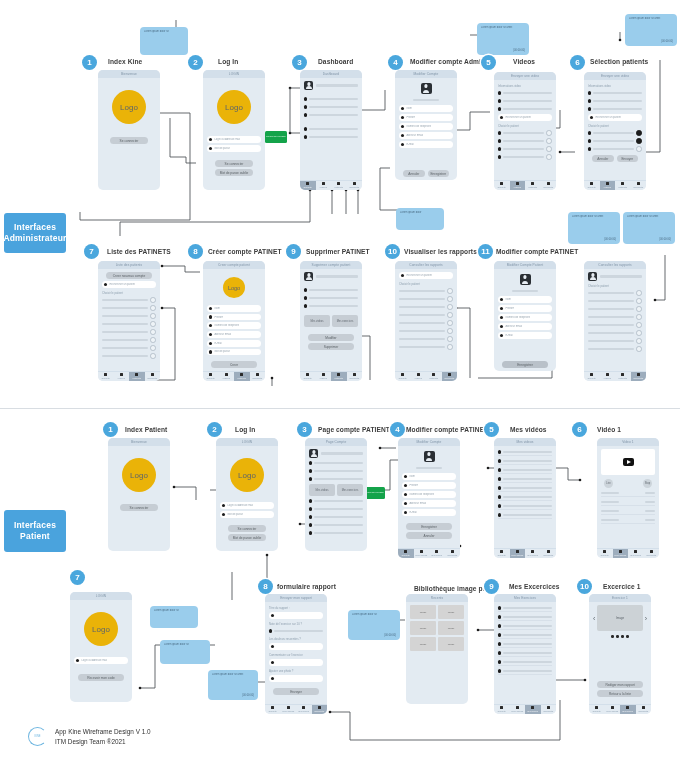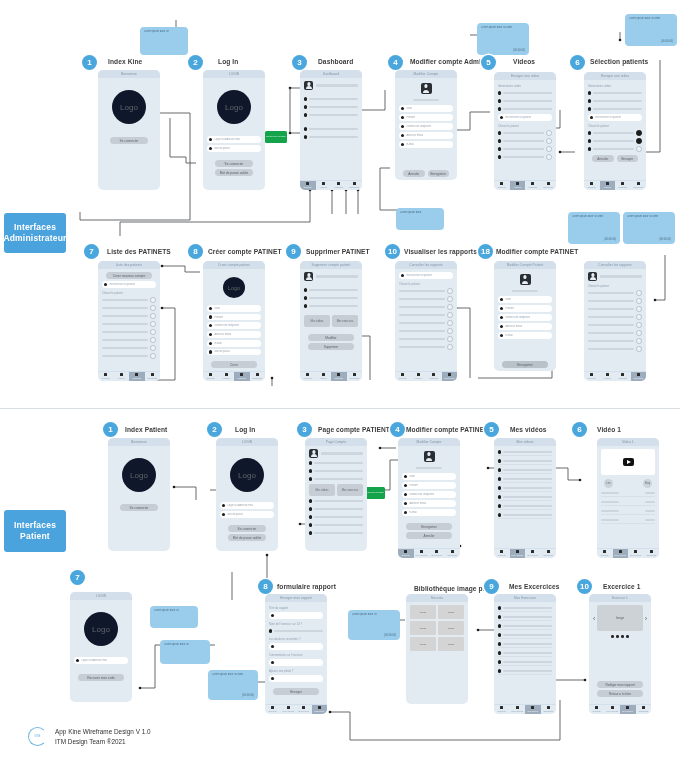--- a/index.html
+++ b/index.html
@@ -33,21 +33,21 @@
      flex-direction:column;gap:2px;overflow:hidden;}
   .ph-tabs{height:9px;background:#e3ebf2;display:flex;flex:0 0 auto;
      border-top:1px solid #d3dfea;}
   .ph-tab{flex:1;display:flex;flex-direction:column;align-items:center;
      justify-content:center;gap:1px;}
   .ph-tab i{width:3px;height:3px;background:#2b2b2b;display:block;border-radius:.5px;}
   .ph-tab u{font-size:2.4px;color:#8d9fb0;text-decoration:none;white-space:nowrap;}
   .ph-tab.on{background:#9dadbd;}
   .ph-tab.on u{color:#f2f6fa;}
 
-  .logo-circ{width:34px;height:34px;border-radius:50%;background:#0f172a;
+  .logo-circ{width:34px;height:34px;border-radius:50%;background:#eab308;
     display:flex;align-items:center;justify-content:center;color:#5e6569;
     font-size:8px;margin:9px auto 0;}
   .logo-circ.sm{width:22px;height:22px;font-size:5.5px;margin:5px auto 0;}
   .pill{background:#c6cdd4;border-radius:7px;height:7px;display:flex;
     align-items:center;justify-content:center;color:#5a6166;font-size:3.2px;
     margin:0 8px;white-space:nowrap;}
   .pill.wide{margin:0 4px;}
   .pill.dark{background:#b9c1c9;}
   .field{background:#ffffff;border-radius:6px;height:7px;display:flex;
     align-items:center;gap:2px;padding:0 2px;}
@@ -803,21 +803,21 @@
           <u>Patients</u>
         </div>
       <div class="ph-tab on">
           <i></i>
           <u>Rapports</u>
         </div>
     </div>
   </div>
 
   <div class="bubble" style="left:478px;top:244px;">
-      <span>18</span>
+      <span>11</span>
     </div>
   <div class="screen-title" style="left:496px;top:248px;">Modifier compte PATINET</div>
   <div class="phone" style="left:494px;top:261px;width:62px;height:110px;">
     <div class="ph-head">
         <span>Modifier Compte Patient</span>
       </div>
     <div class="ph-body">
       <div class="avatar big"></div>
       <div class="frow" style="justify-content:center">
           <div class="bar" style="flex:0 0 26px"></div>

